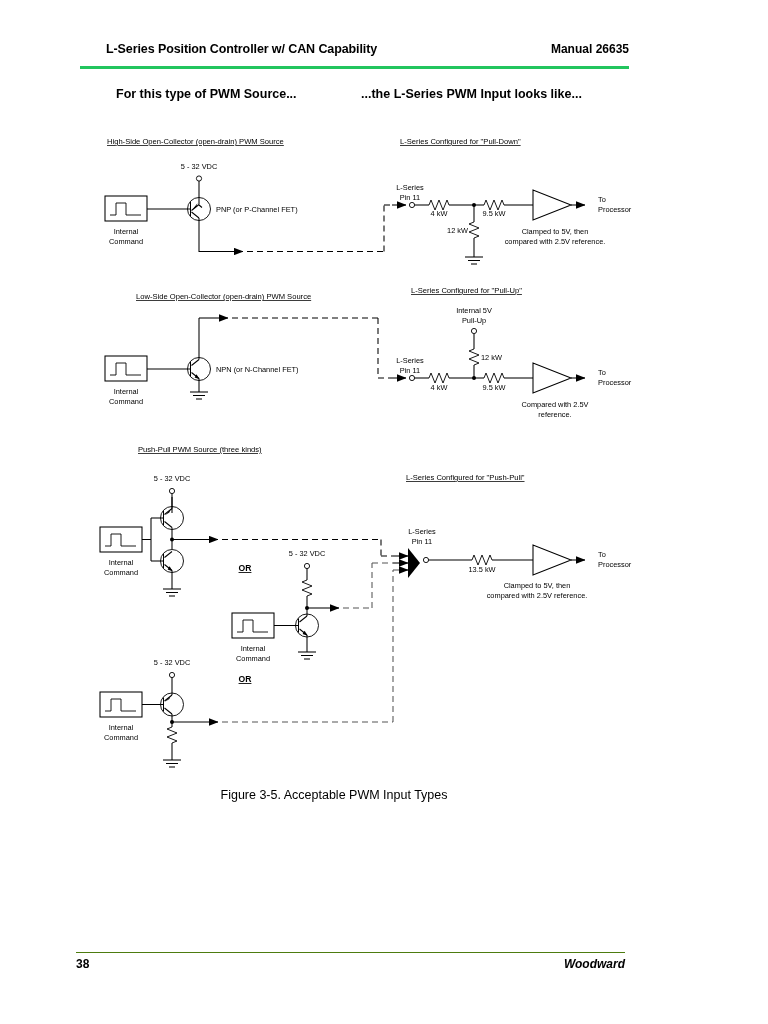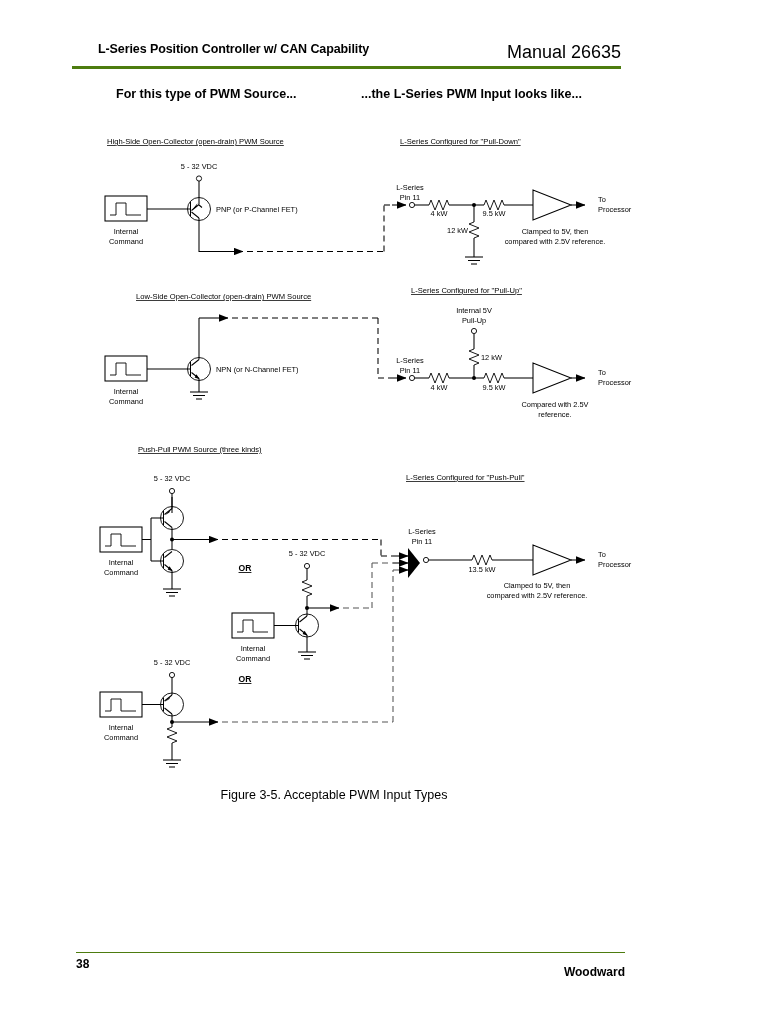--- a/index.html
+++ b/index.html
@@ -18,41 +18,41 @@
   .page {
     position: absolute;
     left: 0; top: 0;
     width: 768px;
     height: 1024px;
   }
 
   
   .header {
     position: absolute;
-    left: 72px;
+    left: 80px;
     top: 42px;
     width: 549px;
     height: 24px;
-    border-bottom: 3px solid #4d7c0f;
+    border-bottom: 3px solid #22c55e;
     text-align: right;
   }
   .header-title {
     position: absolute;
     left: 26px;
     top: 0px;
     font-size: 12.5px;
     font-weight: bold;
     letter-spacing: -0.1px;
   }
   .header-manual {
     position: absolute;
     right: 0px;
     top: 0px;
-    font-size: 18px;
-    font-weight: normal;
+    font-size: 12px;
+    font-weight: bold;
     padding-left: 21px;
   }
 
   
   .col-caption {
     position: absolute;
     font-size: 12.5px;
     font-weight: bold;
     white-space: nowrap;
   }
@@ -81,23 +81,24 @@
   .footer-page {
     position: absolute;
     left: 0px;
     top: 4px;
     font-size: 12px;
     font-weight: bold;
   }
   .footer-brand {
     position: absolute;
     right: 0px;
-    top: 12px;
+    top: 4px;
     font-size: 12px;
     font-weight: bold;
+    font-style: italic;
   }
 
   
   .diagram {
     position: absolute;
     left: 0;
     top: 0;
     width: 768px;
     height: 1024px;
     pointer-events: none;

